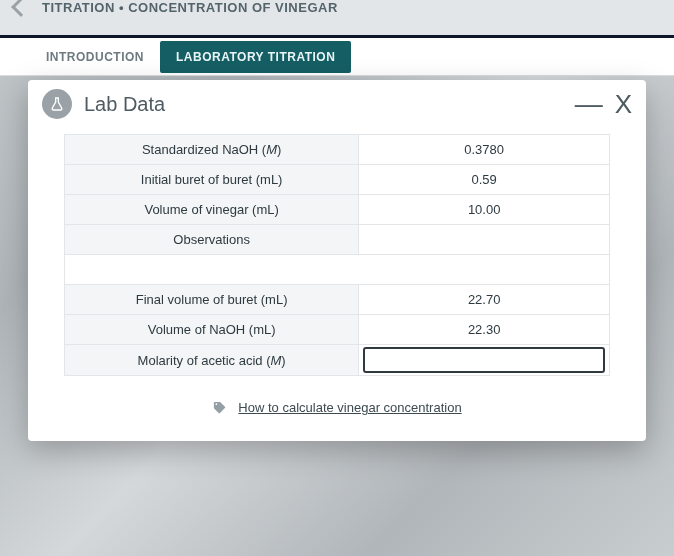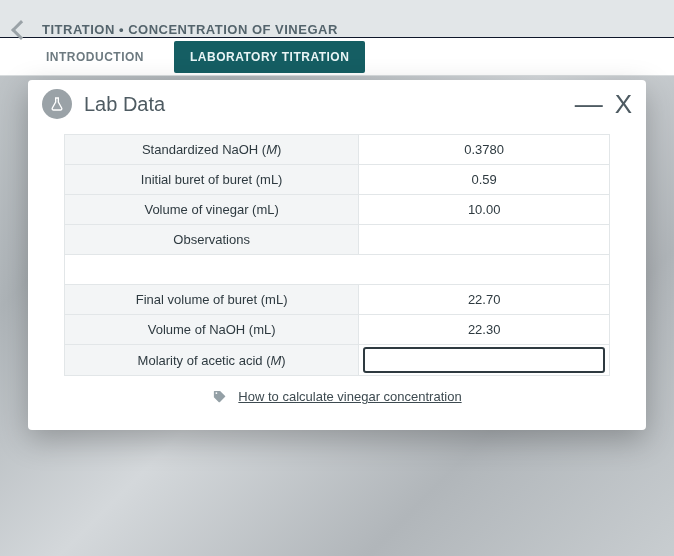--- a/index.html
+++ b/index.html
@@ -4,23 +4,23 @@
 <style>
   * { box-sizing: border-box; margin: 0; padding: 0; }
   html, body { width: 674px; height: 556px; font-family: "Helvetica Neue", Arial, sans-serif; }
   body {
     background: linear-gradient(135deg, #c4c9cc 0%, #aeb4b8 25%, #d4d8db 50%, #b1b6ba 75%, #c8cdd0 100%);
     overflow: hidden;
   }
   .header {
     height: 38px;
     background: #e2e6e8;
-    border-bottom: 1px solid #0f172a;
-    display: flex;
-    align-items: flex-end;
+    border-bottom: 3px solid #0f172a;
+    display: flex;
+    align-items: flex-start;
     padding: 0 12px;
     box-shadow: 0 1px 2px rgba(0,0,0,0.05);
   }
   .back-chevron {
     width: 14px; height: 14px;
     border-left: 3px solid #9aa2a7;
     border-bottom: 3px solid #9aa2a7;
     transform: rotate(45deg);
     margin-right: 14px;
     margin-left: 2px;
@@ -30,21 +30,21 @@
     font-weight: 700;
     letter-spacing: 0.5px;
     color: #54646c;
   }
   .tabbar {
     height: 38px;
     background: #ffffff;
     display: flex;
     align-items: center;
     padding: 0 30px;
-    gap: 14px;
+    gap: 0;
     border-bottom: 1px solid #d8dcde;
   }
   .tab {
     font-size: 12px;
     font-weight: 600;
     letter-spacing: 0.5px;
     color: #6d7a80;
     padding: 9px 16px;
     cursor: pointer;
   }
@@ -123,21 +123,21 @@
     border-radius: 3px;
     font-size: 13px;
     text-align: center;
     outline: none;
   }
   .help-row {
     display: flex;
     justify-content: center;
     align-items: center;
     gap: 11px;
-    margin-top: 13px;
+    margin-top: 24px;
   }
   .tag-icon svg { width: 15px; height: 15px; display:block;}
   .help-link {
     font-size: 13px;
     color: #3d4a50;
     text-decoration: underline;
     cursor: pointer;
     font-weight: 500;
   }
 </style>

